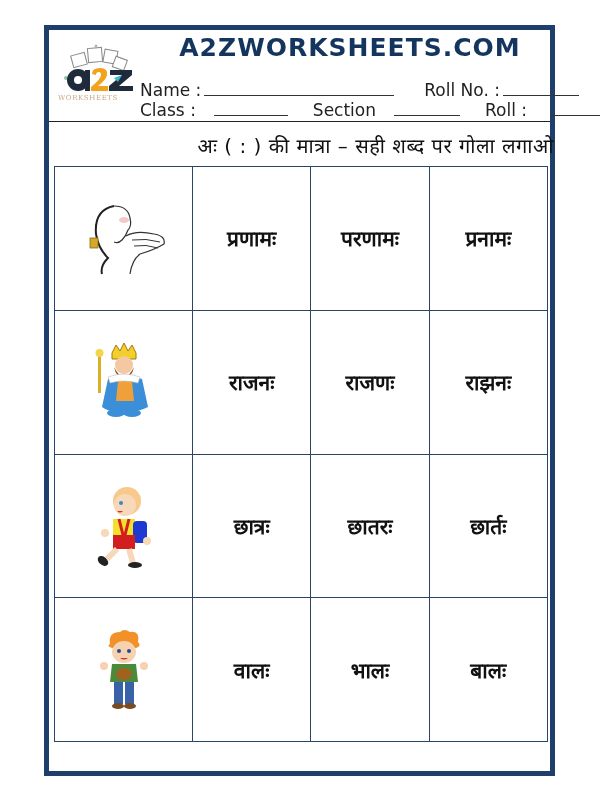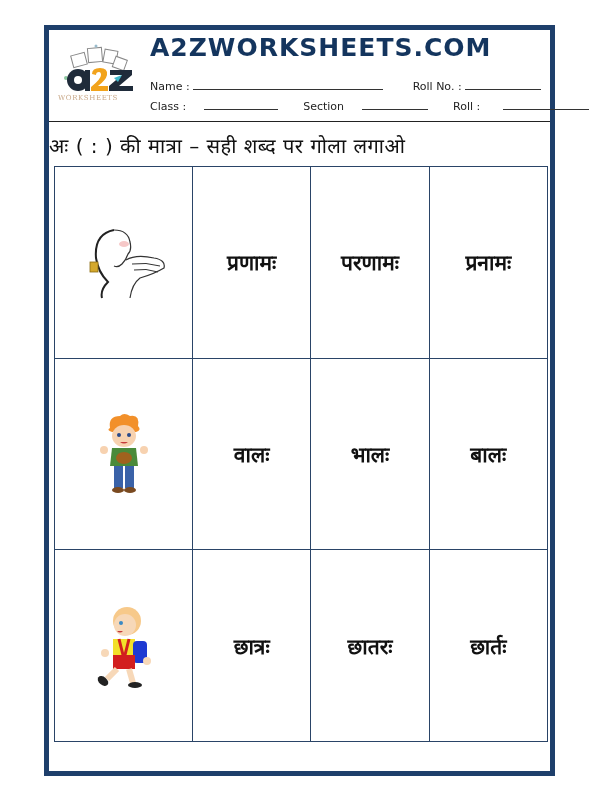--- a/index.html
+++ b/index.html
@@ -17,40 +17,40 @@
 
   .logo {
     position: absolute; left: 58px; top: 44px; width: 82px; height: 62px;
   }
   .logo-word {
     position: absolute; left: 0; top: 50px; width: 82px; text-align: left;
     font-family: "DejaVu Serif", serif; font-size: 7px; letter-spacing: 0.6px; color: #c9a98a;
   }
 
   .site-title {
-    position: absolute; left: 150px; top: 33px; width: 400px; 
+    position: absolute; left: 150px; top: 33px; width: 400px; text-align: center;
     font-family: "DejaVu Sans", sans-serif; font-weight: bold; font-size: 25px;
     letter-spacing: 1px; color: #14355e;
   }
 
   .field-line {
-    position: absolute; left: 150px; font-size: 11px; color: #222; white-space: nowrap;
+    position: absolute; left: 140px; font-size: 17px; color: #222; white-space: nowrap;
     display: flex; align-items: baseline;
   }
   .field-line.l1 { top: 80px; }
   .field-line.l2 { top: 100px; gap: 15px; }
   .blank { display: inline-block; border-bottom: 1px solid #333; height: 10px; margin-left: 3px; margin-right: 10px; }
 
   .header-divider {
     position: absolute; left: 49px; top: 121px; width: 501px; height: 0;
     border-top: 1.5px solid #222;
   }
 
   .instruction {
-    position: absolute; left: 49px; top: 132px; width: 521px; text-align: left;
+    position: absolute; left: 33px; top: 132px; width: 521px; text-align: right;
     font-size: 20px; color: #111; letter-spacing: 0.5px;
   }
 
   table.worksheet {
     position: absolute; left: 54px; top: 166px; width: 494px; height: 576px;
     border-collapse: collapse; table-layout: fixed;
   }
   table.worksheet td {
     border: 1.5px solid #2a4467; text-align: center; vertical-align: middle;
     height: 96px;
@@ -128,46 +128,42 @@
             <path d="M58 40 Q72 38 86 42 M60 46 Q72 44 84 48" fill="none" stroke="#333" stroke-width="1"></path>
           </svg>
         </span>
       </td>
       <td class="word">प्रणामः</td>
       <td class="word">परणामः</td>
       <td class="word">प्रनामः</td>
     </tr>
 
 
-
-
-    <tr>
-      <td class="pic">
-        <span>
-          <svg width="60" height="84" viewBox="0 0 60 84">
-            <path d="M16 16 Q14 4 26 4 Q30 0 36 4 Q46 2 44 14 Q48 18 42 20 L18 20 Q12 18 16 16 Z" fill="#f2902a"></path>
-            <ellipse cx="30" cy="24" rx="12" ry="11" fill="#f7d2b0"></ellipse>
-            <circle cx="25" cy="23" r="2" fill="#2a4a8a"></circle>
-            <circle cx="35" cy="23" r="2" fill="#2a4a8a"></circle>
-            <path d="M26 30 Q30 33 34 30" fill="#c43a3a"></path>
-            <path d="M18 36 L42 36 L44 54 L16 54 Z" fill="#4a8a3a"></path>
-            <ellipse cx="30" cy="46" rx="8" ry="6" fill="#a0621e"></ellipse>
-            <circle cx="10" cy="38" r="4" fill="#f7d2b0"></circle>
-            <circle cx="50" cy="38" r="4" fill="#f7d2b0"></circle>
-            <rect x="20" y="54" width="9" height="22" fill="#3a62a8"></rect>
-            <rect x="31" y="54" width="9" height="22" fill="#3a62a8"></rect>
-            <ellipse cx="24" cy="78" rx="6" ry="3" fill="#7a4a20"></ellipse>
-            <ellipse cx="36" cy="78" rx="6" ry="3" fill="#7a4a20"></ellipse>
-          </svg>
-        </span>
-      </td>
-      <td class="word">वालः</td>
-      <td class="word">भालः</td>
-      <td class="word">बालः</td>
-    </tr>
+    <tr>
+      <td class="pic">
+        <span>
+          <svg width="76" height="78" viewBox="0 0 76 78">
+            <path d="M26 10 L30 2 L34 8 L38 0 L42 8 L46 2 L50 10 L50 16 L26 16 Z" fill="#f2cf2a" stroke="#a07a10" stroke-width="1"></path>
+            <circle cx="38" cy="22" r="9" fill="#f4c8a0"></circle>
+            <path d="M28 24 Q38 44 48 24 Q46 34 38 36 Q30 34 28 24 Z" fill="#8a4a20"></path>
+            <rect x="12" y="10" width="3" height="40" fill="#d9b028"></rect>
+            <circle cx="13.5" cy="10" r="4" fill="#f2d54a"></circle>
+            <path d="M22 36 Q38 30 56 36 L62 64 Q50 70 38 68 Q24 70 16 64 Z" fill="#3a8fd8"></path>
+            <path d="M32 38 L46 38 L48 58 L30 58 Z" fill="#f0a03a"></path>
+            <path d="M22 34 Q38 28 54 34 L52 40 Q38 36 24 40 Z" fill="#fff" stroke="#bbb" stroke-width="0.6"></path>
+            <ellipse cx="30" cy="70" rx="9" ry="4" fill="#3a8fd8"></ellipse>
+            <ellipse cx="46" cy="70" rx="9" ry="4" fill="#3a8fd8"></ellipse>
+          </svg>
+        </span>
+      </td>
+      <td class="word">राजनः</td>
+      <td class="word">राजणः</td>
+      <td class="word">राझनः</td>
+    </tr>
+
 
     <tr>
       <td class="pic">
         <span>
           <svg width="66" height="86" viewBox="0 0 66 86">
             <ellipse cx="36" cy="18" rx="14" ry="14" fill="#f7c98a"></ellipse>
             <ellipse cx="34" cy="22" rx="11" ry="11" fill="#f7d8b8"></ellipse>
             <circle cx="30" cy="20" r="2" fill="#3a8ac4"></circle>
             <path d="M26 28 Q29 31 32 28" fill="#c43a3a"></path>
             <rect x="22" y="36" width="22" height="16" fill="#f2e02a"></rect>
@@ -180,14 +176,39 @@
             <path d="M38 66 L42 80" stroke="#f7d8b8" stroke-width="6"></path>
             <ellipse cx="12" cy="78" rx="6" ry="4" fill="#222" transform="rotate(40 12 78)"></ellipse>
             <ellipse cx="44" cy="82" rx="7" ry="3" fill="#222"></ellipse>
           </svg>
         </span>
       </td>
       <td class="word">छात्रः</td>
       <td class="word">छातरः</td>
       <td class="word">छार्तः</td>
     </tr>
+
+    <tr>
+      <td class="pic">
+        <span>
+          <svg width="60" height="84" viewBox="0 0 60 84">
+            <path d="M16 16 Q14 4 26 4 Q30 0 36 4 Q46 2 44 14 Q48 18 42 20 L18 20 Q12 18 16 16 Z" fill="#f2902a"></path>
+            <ellipse cx="30" cy="24" rx="12" ry="11" fill="#f7d2b0"></ellipse>
+            <circle cx="25" cy="23" r="2" fill="#2a4a8a"></circle>
+            <circle cx="35" cy="23" r="2" fill="#2a4a8a"></circle>
+            <path d="M26 30 Q30 33 34 30" fill="#c43a3a"></path>
+            <path d="M18 36 L42 36 L44 54 L16 54 Z" fill="#4a8a3a"></path>
+            <ellipse cx="30" cy="46" rx="8" ry="6" fill="#a0621e"></ellipse>
+            <circle cx="10" cy="38" r="4" fill="#f7d2b0"></circle>
+            <circle cx="50" cy="38" r="4" fill="#f7d2b0"></circle>
+            <rect x="20" y="54" width="9" height="22" fill="#3a62a8"></rect>
+            <rect x="31" y="54" width="9" height="22" fill="#3a62a8"></rect>
+            <ellipse cx="24" cy="78" rx="6" ry="3" fill="#7a4a20"></ellipse>
+            <ellipse cx="36" cy="78" rx="6" ry="3" fill="#7a4a20"></ellipse>
+          </svg>
+        </span>
+      </td>
+      <td class="word">वालः</td>
+      <td class="word">भालः</td>
+      <td class="word">बालः</td>
+    </tr>
   </tbody>
 </table>
 
 </body></html>

